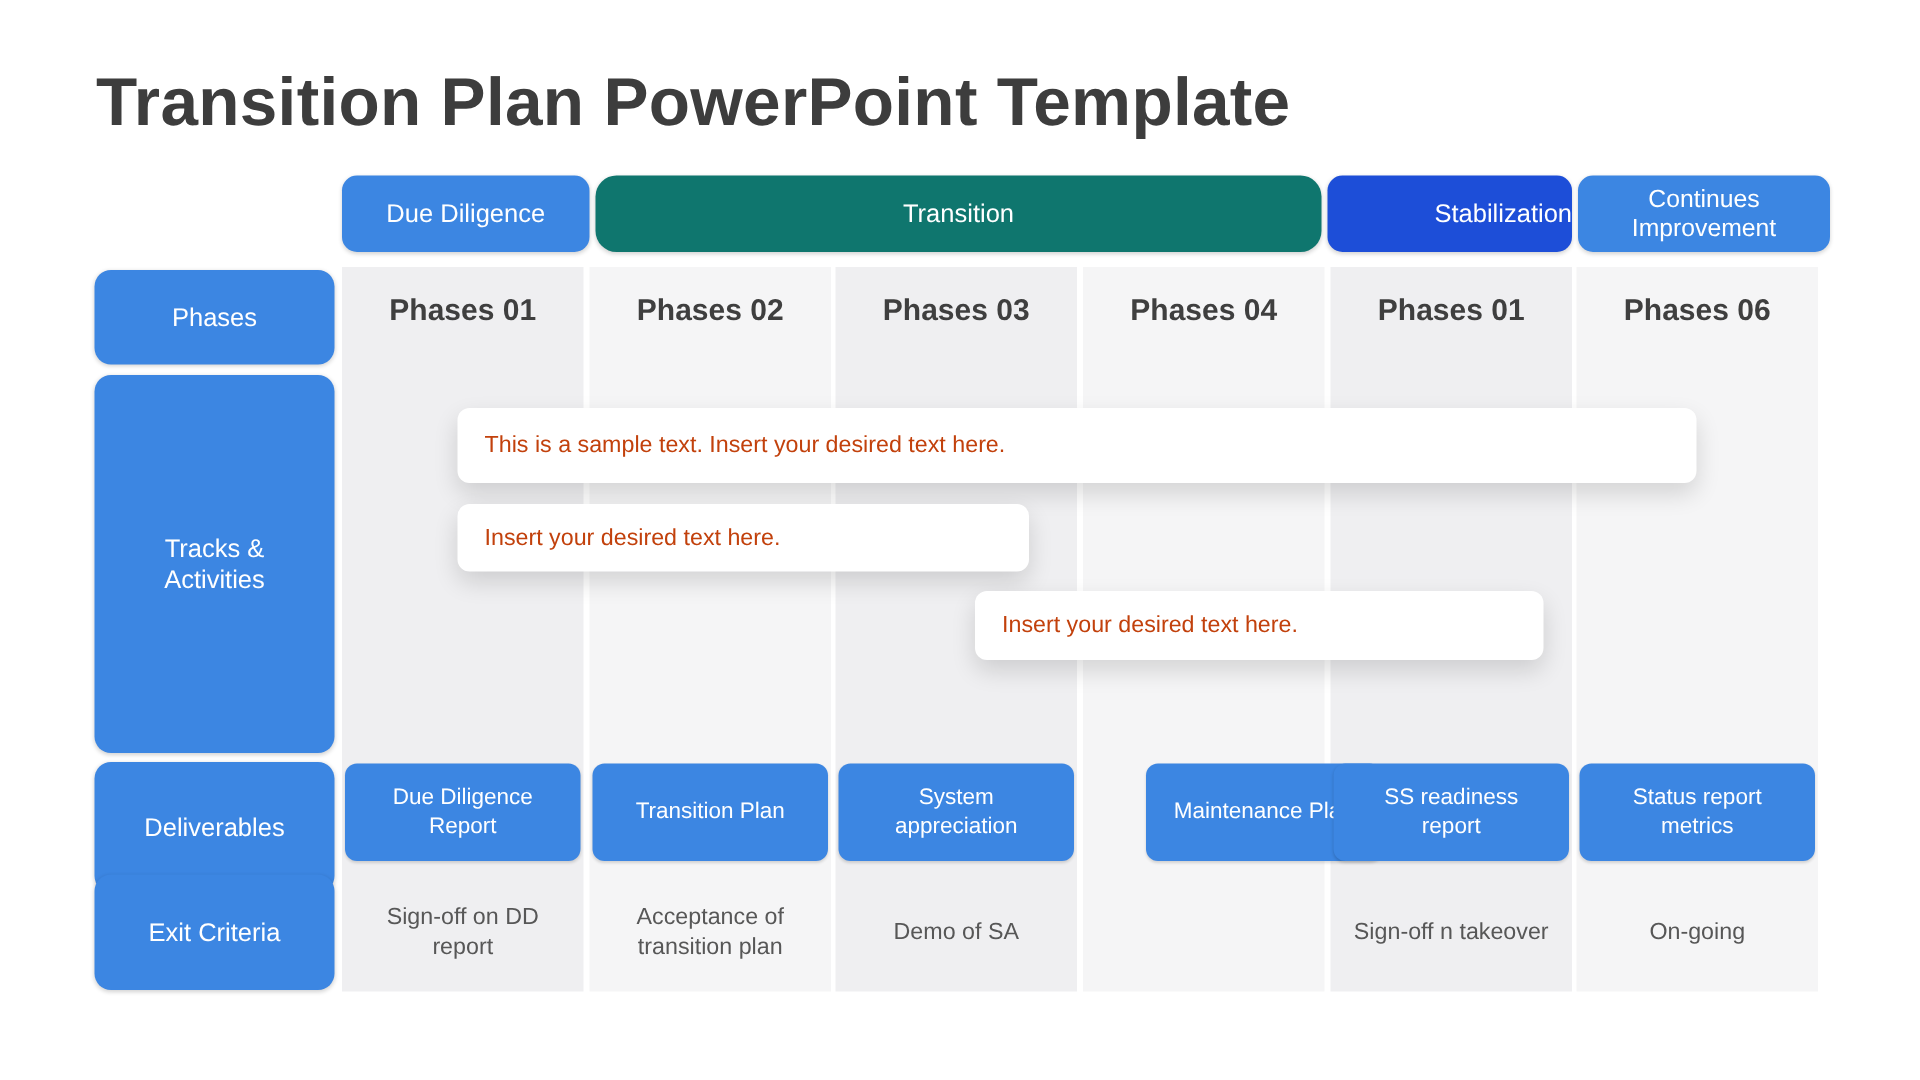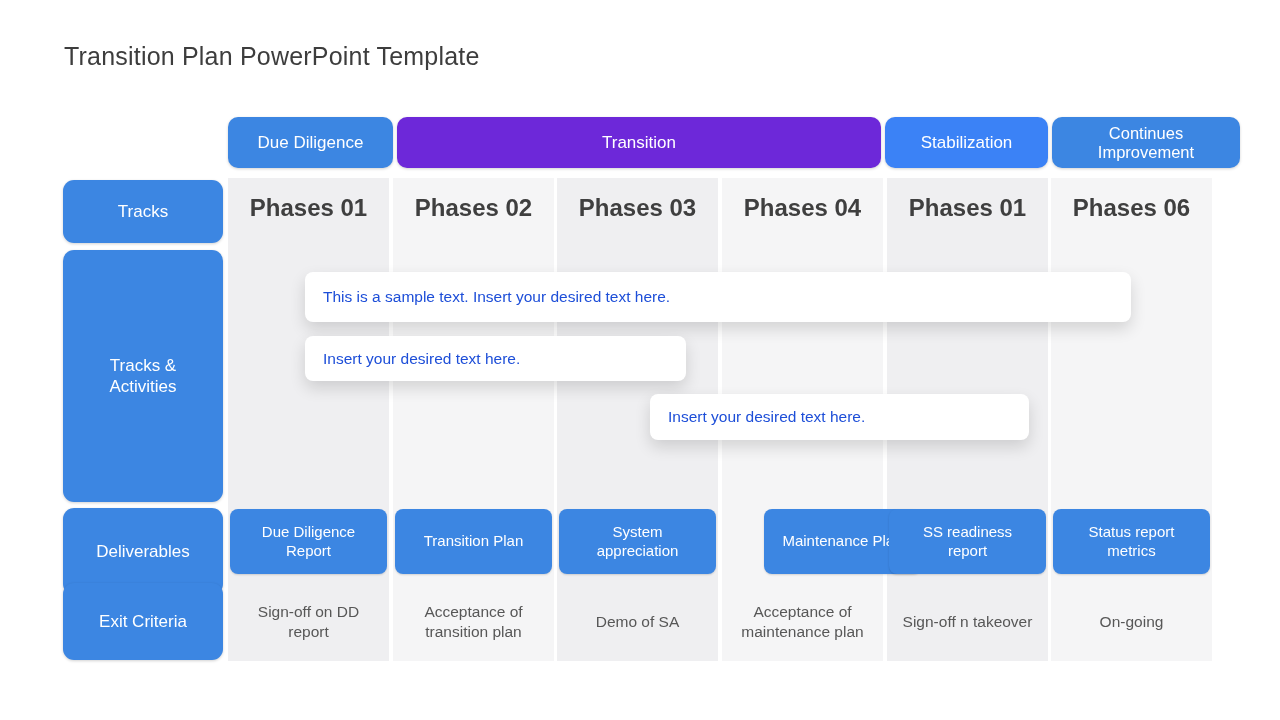--- a/index.html
+++ b/index.html
@@ -1,56 +1,56 @@
 <!DOCTYPE html>
 <html><head>
 <meta charset="utf-8">
 <style>
   html,body{margin:0;padding:0;background:#fff;}
   .slide{
     position:relative;width:1280px;height:720px;background:#ffffff;overflow:hidden;
     font-family:"Liberation Sans","DejaVu Sans",sans-serif;
   }
   .title{
-    position:absolute;left:64px;top:42px;font-size:25px;font-weight:400;
+    position:absolute;left:64px;top:42px;font-size:45px;font-weight:700;
     color:#3d3d3d;letter-spacing:.2px;white-space:nowrap;
   }
   
   .col{position:absolute;top:178px;width:161px;height:483px;}
   .col.odd{background:#efeff1;}
   .col.even{background:#f5f5f6;}
   
   .hdr{
     position:absolute;top:117px;height:51px;border-radius:10px;
     display:flex;align-items:center;justify-content:center;text-align:center;
     color:#fff;font-size:17px;line-height:1.12;
     box-shadow:0 1px 3px rgba(0,0,0,.18);
   }
   .blue{background:#3c86e2;}
-  .teal{background:#6d28d9;}
-  .orange{background:#3b82f6;}
+  .teal{background:#0f766e;border-radius:14px;}
+  .orange{background:#1d4ed8;justify-content:flex-end;}
   
   .rowlabel{
     position:absolute;left:63px;width:160px;border-radius:11px;background:#3c86e2;
     display:flex;align-items:center;justify-content:center;text-align:center;
     color:#fff;font-size:17px;line-height:1.25;box-shadow:0 1px 3px rgba(0,0,0,.18);
     padding:0 22px;box-sizing:border-box;
   }
   
   .phasecell{
     position:absolute;top:180px;height:55px;width:161px;
     display:flex;align-items:center;justify-content:center;
-    font-size:24px;font-weight:700;color:#3f3f3f;
+    font-size:20px;font-weight:700;color:#3f3f3f;
   }
   
   .note{
     position:absolute;background:#ffffff;border-radius:8px;
     box-shadow:0 7px 16px rgba(0,0,0,.14);
     display:flex;align-items:center;
-    color:#1d4ed8;font-size:15.5px;padding-left:18px;box-sizing:border-box;
+    color:#c2410c;font-size:15.5px;padding-left:18px;box-sizing:border-box;
   }
   
   .deliv{
     position:absolute;top:509px;height:65px;width:157px;border-radius:8px;background:#3c86e2;
     display:flex;align-items:center;justify-content:center;text-align:center;
     color:#fff;font-size:15px;line-height:1.25;padding:0 14px;box-sizing:border-box;
     box-shadow:0 1px 2px rgba(0,0,0,.15);
   }
   
   .exit{
@@ -75,26 +75,26 @@
 
   <div class="hdr blue" style="left:228px;width:165px">
       <span>Due Diligence</span>
     </div>
   <div class="hdr teal" style="left:397px;width:484px">
       <span>Transition</span>
     </div>
   <div class="hdr orange" style="left:885px;width:163px">
       <span>Stabilization</span>
     </div>
-  <div class="hdr blue" style="left:1052px;width:164px;font-size:16.5px;padding:0 12px">
+  <div class="hdr blue" style="left:1052px;width:164px;font-size:16.5px;padding:0 2px">
       <span>Continues Improvement</span>
     </div>
 
   <div class="rowlabel" style="top:180px;height:63px">
-      <span>Tracks</span>
+      <span>Phases</span>
     </div>
   <div class="rowlabel" style="top:250px;height:252px">
       <span>Tracks &amp; Activities</span>
     </div>
   <div class="rowlabel" style="top:508px;height:87px">
       <span>Deliverables</span>
     </div>
   <div class="rowlabel" style="top:583px;height:77px">
       <span>Exit Criteria</span>
     </div>
@@ -131,17 +131,16 @@
   <div class="deliv" style="left:889px">
       <span>SS readiness report</span>
     </div>
   <div class="deliv" style="left:1053px">
       <span>Status report metrics</span>
     </div>
 
   <div class="exit" style="left:228px">Sign-off on DD report</div>
   <div class="exit" style="left:557px">Demo of SA</div>
   <div class="exit" style="left:393px">Acceptance of transition plan</div>
-  <div class="exit" style="left:722px">Acceptance of maintenance plan</div>
   <div class="exit" style="left:887px">Sign-off n takeover</div>
   <div class="exit" style="left:1051px">On-going</div>
 
 </div>
 
 </body></html>

